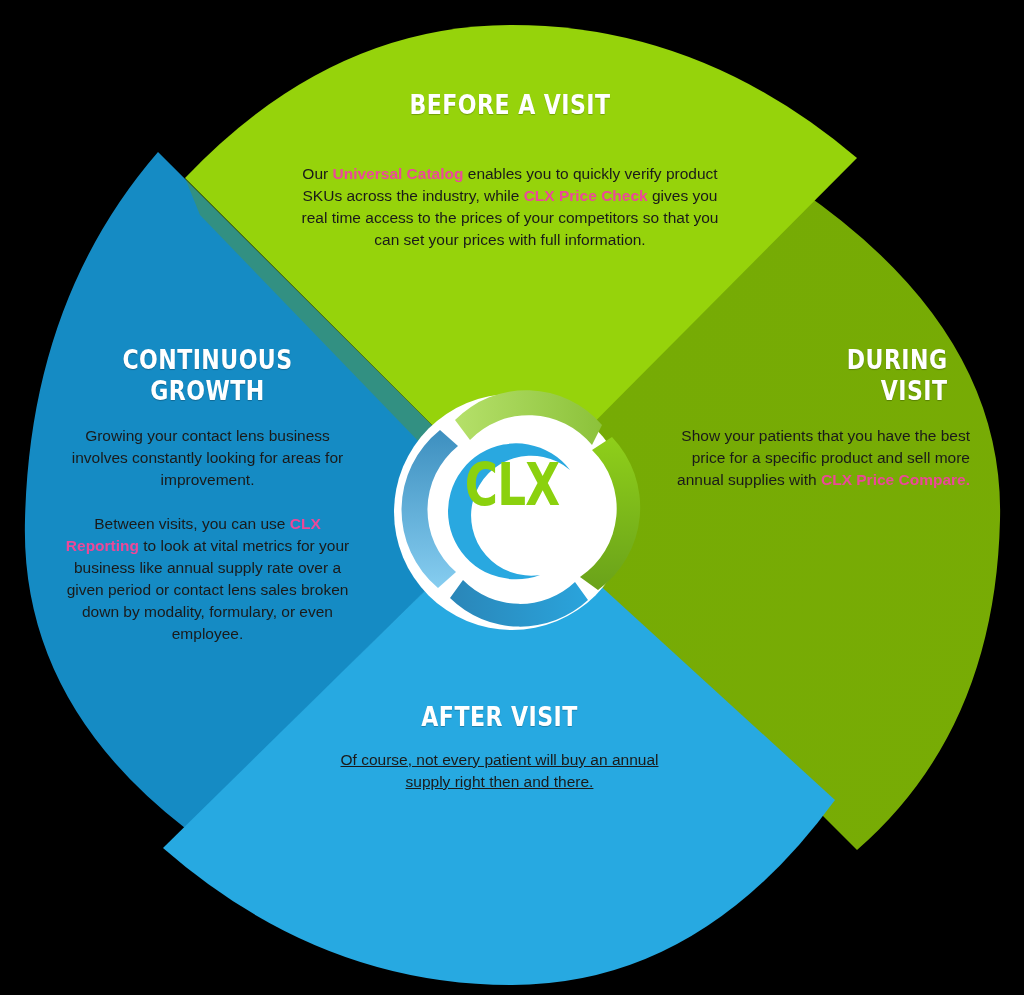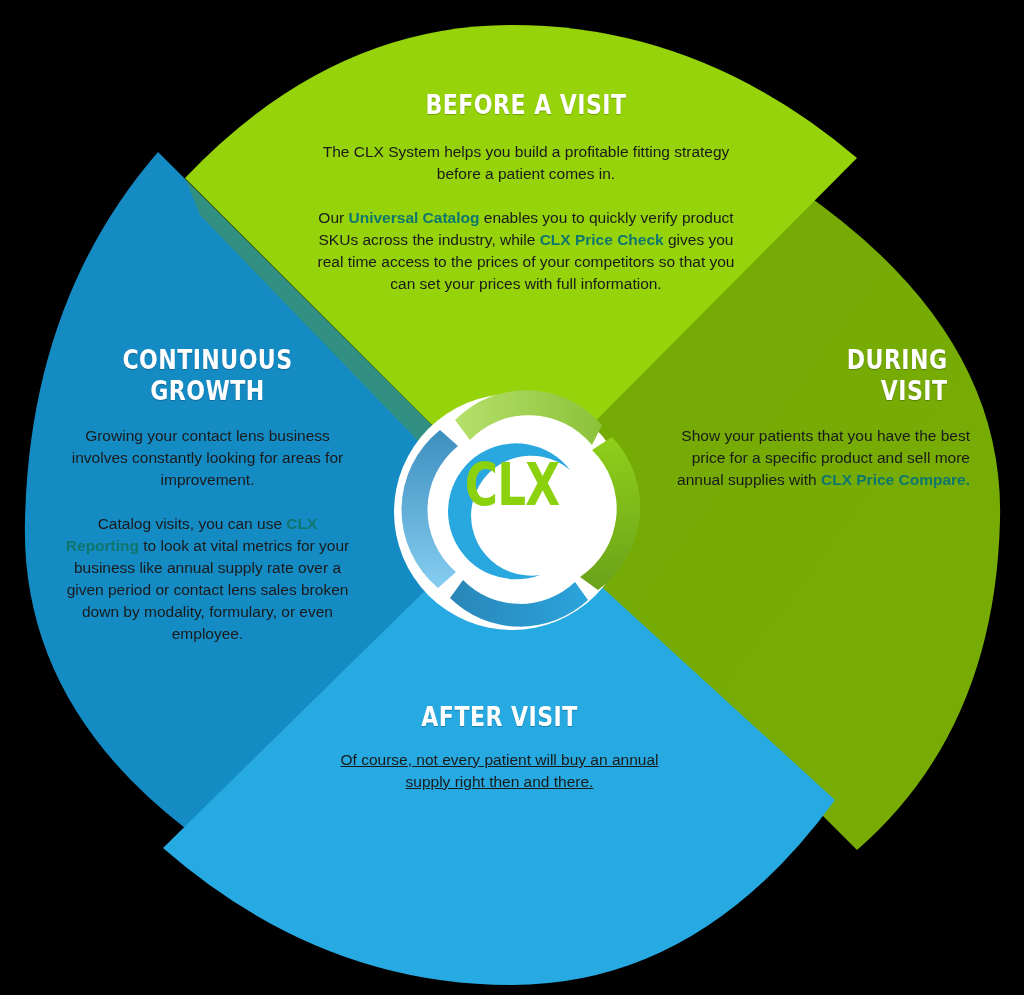--- a/index.html
+++ b/index.html
@@ -1,21 +1,21 @@
 <!DOCTYPE html>
 <html><head>
 <meta charset="utf-8">
 <style>
   html, body { margin:0; padding:0; background:#000; }
   body { width:1024px; height:995px; position:relative; overflow:hidden; font-family:"Liberation Sans", sans-serif; }
   svg.bg { position:absolute; left:0; top:0; }
   .section { position:absolute; text-align:center; color:#111; }
   .title { font-family:"DejaVu Sans", sans-serif; font-weight:bold; color:#fff; letter-spacing:0.5px; font-size:26px; line-height:31px; transform:scaleX(0.85); transform-origin:center; text-shadow:0 1px 1px rgba(0,0,0,0.25); }
   .para { font-family:"Liberation Sans", sans-serif; font-size:15.5px; line-height:22px; color:#1a1a1a; margin:0; }
-  .para b { font-weight:bold; color:#0f766e; }
+  .para b { font-weight:bold; color:#ec4899; }
   .gap { height:22px; }
   #logo-text { position:absolute; left:432px; top:455px; width:160px; text-align:center; font-family:"DejaVu Sans", sans-serif; font-weight:bold; font-size:58px; color:#8bd10e; transform:scaleX(0.78); letter-spacing:-1px; line-height:60px; }
 </style>
 </head>
 <body>
 
 <svg class="bg" width="1024" height="995" viewBox="0 0 1024 995">
   <defs>
     <linearGradient id="gTopShade" x1="0" y1="0" x2="1" y2="1">
       <stop offset="0" stop-color="#96d30b"></stop>
@@ -64,38 +64,37 @@
   <path d="M455,420 A100,100 0 0 1 602,425 L592,445 A82,82 0 0 0 470,440 Z" fill="url(#gLogoTop)"></path>
   <path d="M612,437 A102,102 0 0 1 598,590 L580,577 A82,82 0 0 0 592,450 Z" fill="url(#gLogoRight)"></path>
   <path d="M588,600 A100,100 0 0 1 450,598 L463,580 A80,80 0 0 0 575,582 Z" fill="url(#gLogoBottom)"></path>
   <path d="M438,588 A102,102 0 0 1 440,430 L458,446 A82,82 0 0 0 456,572 Z" fill="url(#gLogoLeft)"></path>
 
   <path d="M570,470 A68,68 0 1 0 540,575 A60,60 0 1 1 570,470 Z" fill="#29a8e0"></path>
 </svg>
 
 <div id="logo-text">CLX</div>
 
-<div class="section" style="left:306px; top:90px; width:440px;">
+<div class="section" style="left:290px; top:90px; width:440px;">
   <div class="title" style="margin-bottom:20px;">BEFORE A VISIT</div>
-  <p class="para" style="padding:0 14px;">The CLX System helps you build a profitable fitting strategy before a patient comes in.</p>
   <div class="gap"></div>
   <p class="para">
     <span>Our </span><b>Universal Catalog</b><span> enables you to quickly verify product SKUs across the industry, while </span><b>CLX Price Check</b><span> gives you real time access to the prices of your competitors so that you can set your prices with full information.</span>
   </p>
 </div>
 
 <div class="section" style="left:60px; top:345px; width:295px;">
   <div class="title" style="margin-bottom:18px;">
     <div>CONTINUOUS</div>
     <div>GROWTH</div>
   </div>
   <p class="para">Growing your contact lens business involves constantly looking for areas for improvement.</p>
   <div class="gap"></div>
   <p class="para">
-    <span>Catalog visits, you can use </span><b>CLX Reporting</b><span> to look at vital metrics for your business like annual supply rate over a given period or contact lens sales broken down by modality, formulary, or even employee.</span>
+    <span>Between visits, you can use </span><b>CLX Reporting</b><span> to look at vital metrics for your business like annual supply rate over a given period or contact lens sales broken down by modality, formulary, or even employee.</span>
   </p>
 </div>
 
 <div class="section" style="left:670px; top:345px; width:300px;text-align:right;">
   <div class="title" style="margin-bottom:18px;">
     <div>DURING</div>
     <div>VISIT</div>
   </div>
   <p class="para">
     <span>Show your patients that you have the best price for a specific product and sell more annual supplies with </span><b>CLX Price Compare.</b>

